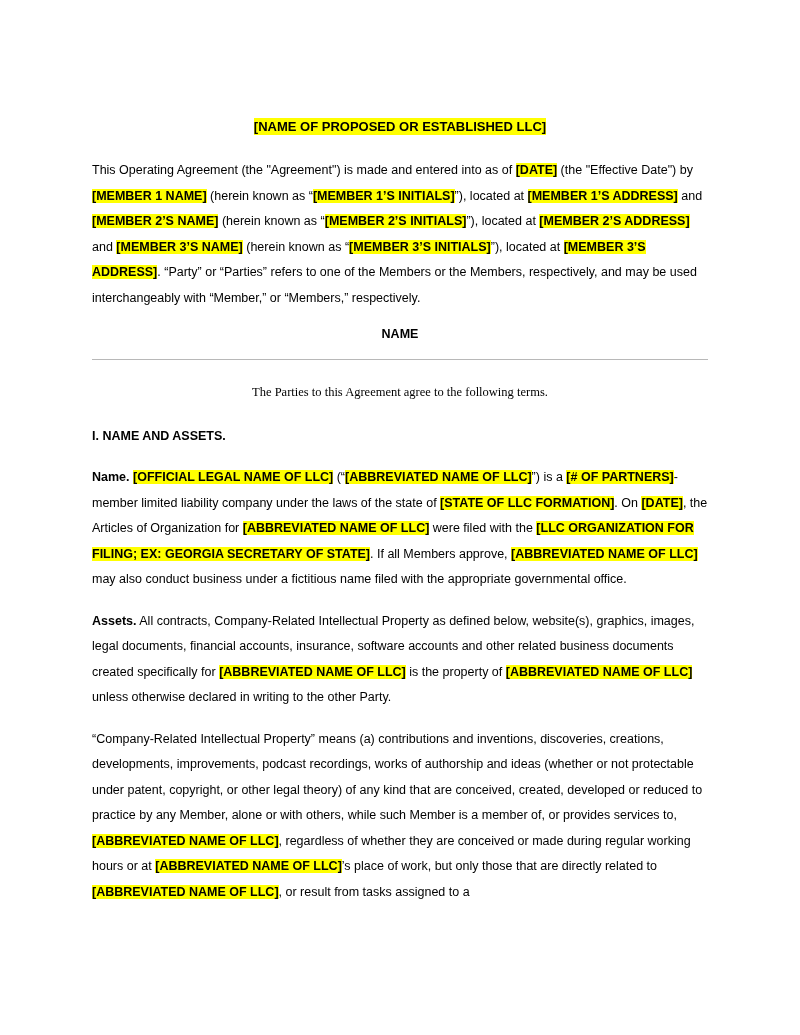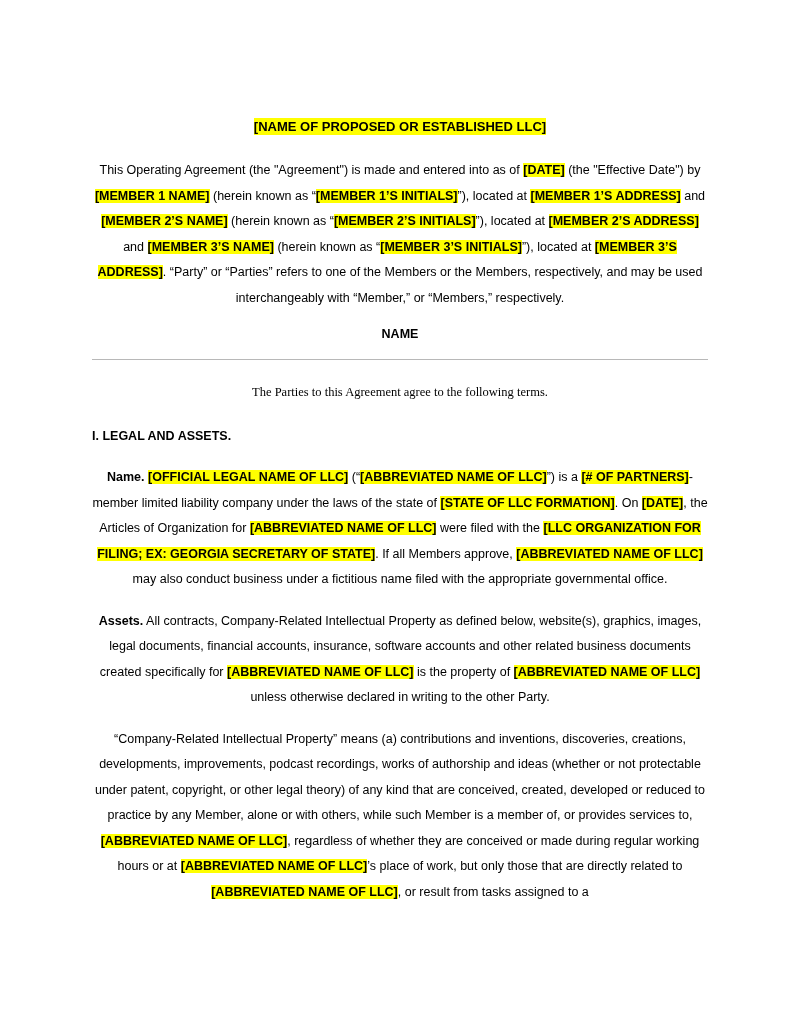--- a/index.html
+++ b/index.html
@@ -39,21 +39,21 @@
   .doc-heading {
     text-align: center;
     font-size: 19px;
     font-weight: bold;
     letter-spacing: 0.2px;
     margin: 0 0 26px 0;
   }
   p.body-text {
     font-size: 12.5px;
     line-height: 25.5px;
-    text-align: center;
+    text-align: left;
     margin: 0 0 16px 0;
   }
   .terms-heading {
     text-align: center;
     font-size: 12.5px;
     font-weight: bold;
     margin: 14px 0 18px 0;
   }
   .divider {
     border: 0;
@@ -86,21 +86,21 @@
 
 
   <p class="body-text"><span>This Operating Agreement (the "Agreement") is made and entered into as of </span><span class="hl">[DATE]</span><span> (the "Effective Date") by </span><span class="hl">[MEMBER 1 NAME]</span><span> (herein known as “</span><span class="hl">[MEMBER 1’S INITIALS]</span><span>”), located at </span><span class="hl">[MEMBER 1’S ADDRESS]</span><span> and </span><span class="hl">[MEMBER 2’S NAME]</span><span> (herein known as “</span><span class="hl">[MEMBER 2’S INITIALS]</span><span>”), located at </span><span class="hl">[MEMBER 2’S ADDRESS]</span><span> and </span><span class="hl">[MEMBER 3’S NAME]</span><span> (herein known as “</span><span class="hl">[MEMBER 3’S INITIALS]</span><span>”), located at </span><span class="hl">[MEMBER 3’S ADDRESS]</span><span>. “Party” or “Parties” refers to one of the Members or the Members, respectively, and may be used interchangeably with “Member,” or “Members,” respectively.</span></p>
 
   <div class="terms-heading">NAME</div>
 
   <hr class="divider">
 
   <div class="center-line">The Parties to this Agreement agree to the following terms.</div>
 
-  <div class="section-heading">I. LEGAL AND ASSETS.</div>
+  <div class="section-heading">I. NAME AND ASSETS.</div>
 
   <p class="body-text"><span class="lead">Name.</span><span> </span><span class="hl">[OFFICIAL LEGAL NAME OF LLC]</span><span> (“</span><span class="hl">[ABBREVIATED NAME OF LLC]</span><span>”) is a </span><span class="hl">[# OF PARTNERS]</span><span>-member limited liability company under the laws of the state of </span><span class="hl">[STATE OF LLC FORMATION]</span><span>.  On </span><span class="hl">[DATE]</span><span>, the Articles of Organization for </span><span class="hl">[ABBREVIATED NAME OF LLC]</span><span> were filed with the </span><span class="hl">[LLC ORGANIZATION FOR FILING; EX: GEORGIA SECRETARY OF STATE]</span><span>.  If all Members approve, </span><span class="hl">[ABBREVIATED NAME OF LLC]</span><span> may also conduct business under a fictitious name filed with the appropriate governmental office.</span></p>
 
   <p class="body-text"><span class="lead">Assets.</span><span> All contracts, Company-Related Intellectual Property as defined below, website(s), graphics, images, legal documents, financial accounts, insurance, software accounts and other related business documents created specifically for </span><span class="hl">[ABBREVIATED NAME OF LLC]</span><span> is the property of </span><span class="hl">[ABBREVIATED NAME OF LLC]</span><span> unless otherwise declared in writing to the other Party.</span></p>
 
   <p class="body-text"><span>“Company-Related Intellectual Property” means (a) contributions and inventions, discoveries, creations, developments, improvements, podcast recordings, works of authorship and ideas (whether or not protectable under patent, copyright, or other legal theory) of any kind that are conceived, created, developed or reduced to practice by any Member, alone or with others, while such Member is a member of, or provides services to, </span><span class="hl">[ABBREVIATED NAME OF LLC]</span><span>, regardless of whether they are conceived or made during regular working hours or at </span><span class="hl">[ABBREVIATED NAME OF LLC]</span><span>’s place of work, but only those that are directly related to </span><span class="hl">[ABBREVIATED NAME OF LLC]</span><span>, or result from tasks assigned to a</span></p>
 
 </div>
 
 </body></html>

